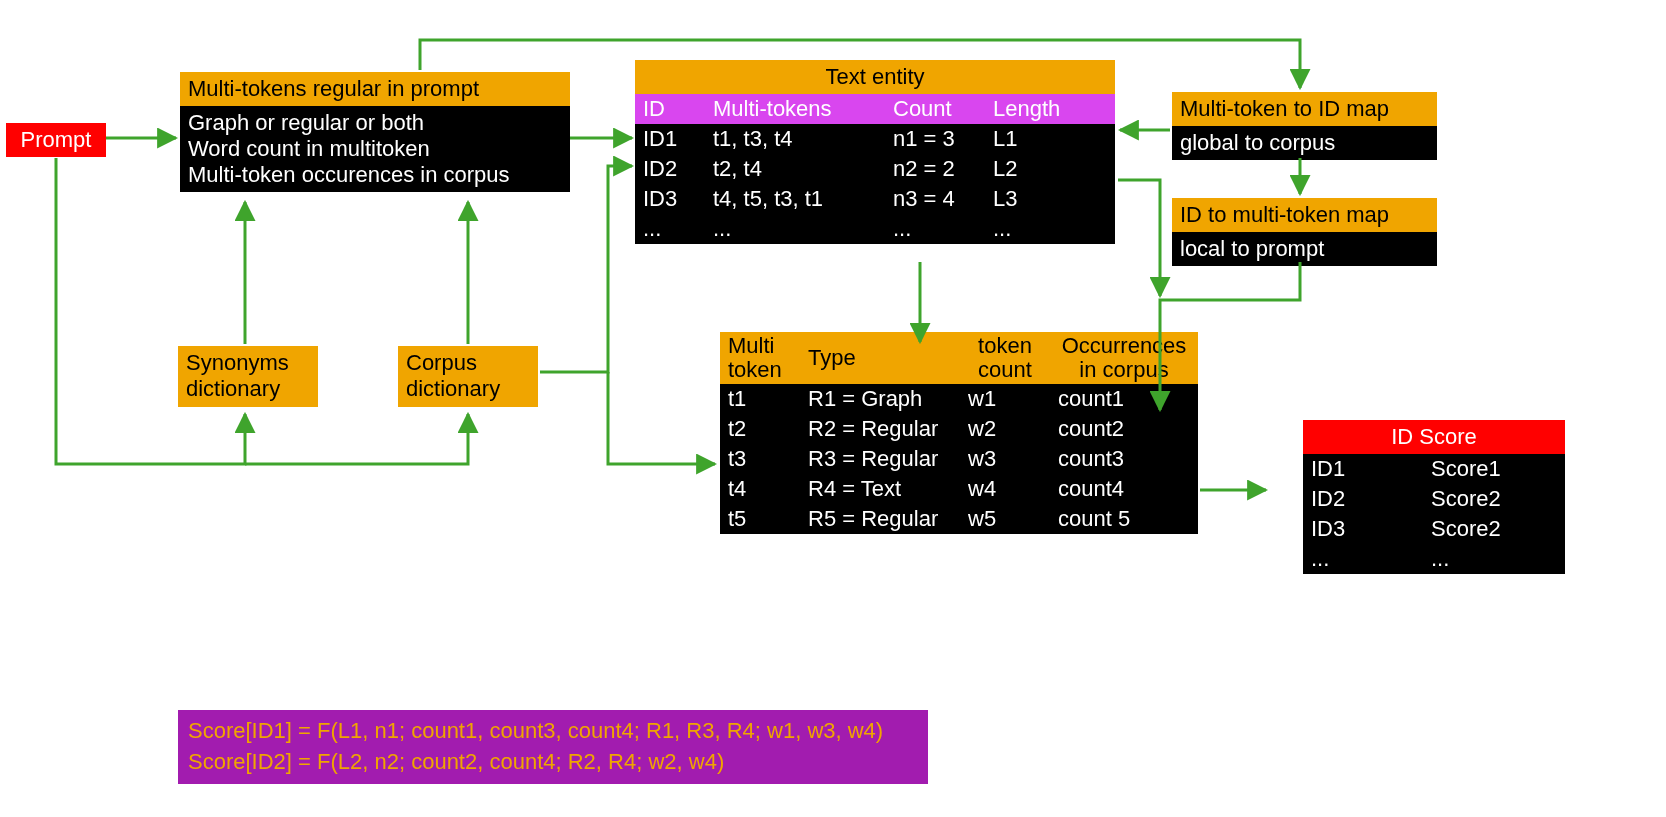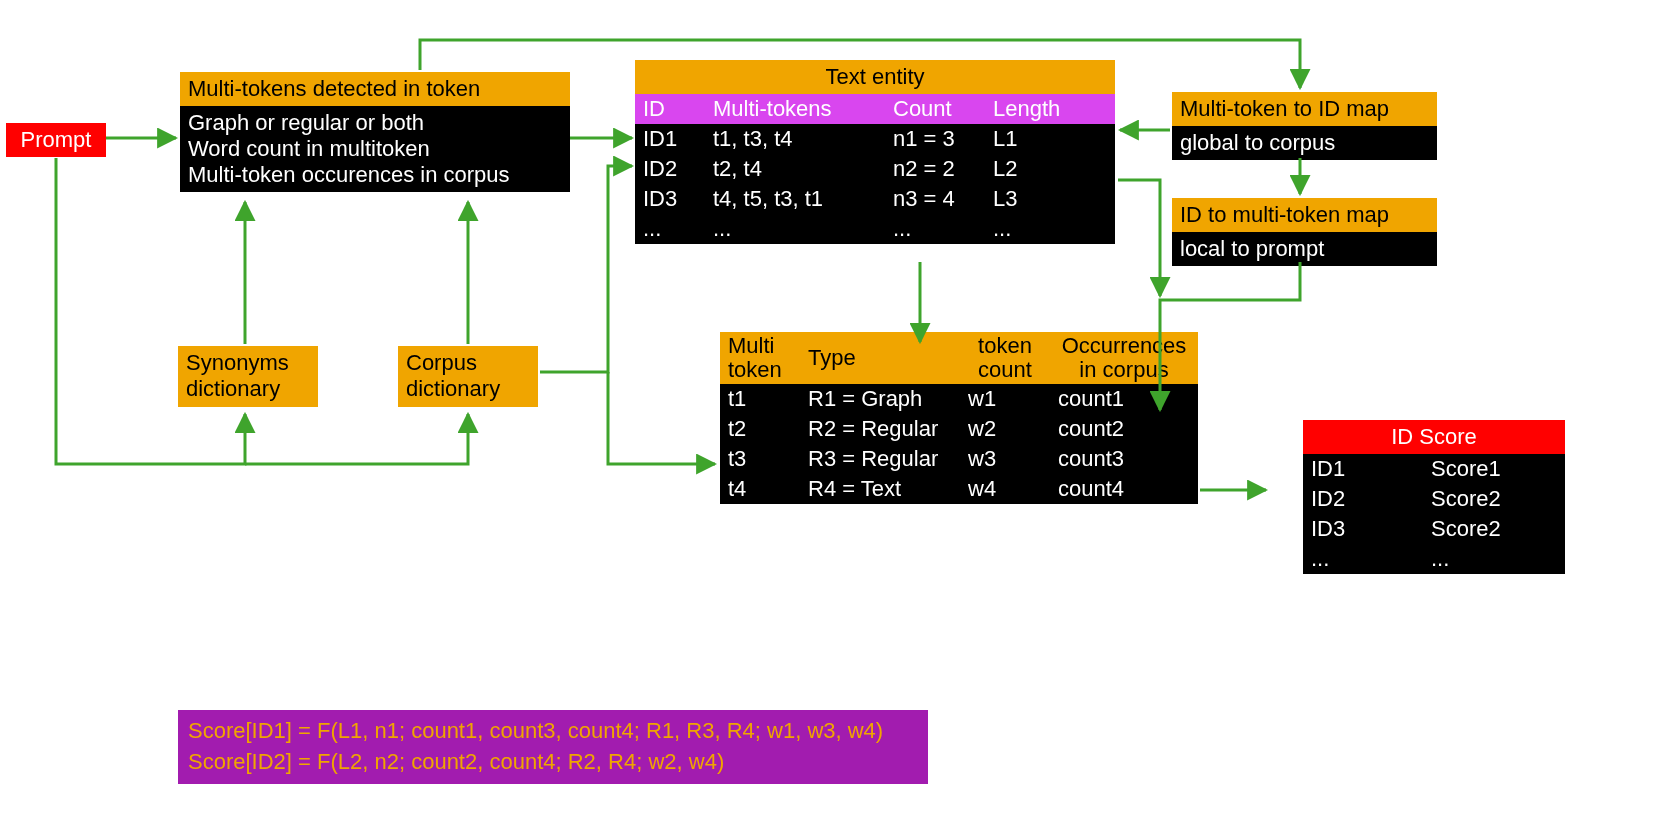--- a/index.html
+++ b/index.html
@@ -47,21 +47,21 @@
   svg.arrows { position:absolute; left:0; top:0; width:1666px; height:817px; pointer-events:none; }
 </style>
 </head>
 <body>
 
 <div class="box" style="left:6px; top:123px; width:100px;">
   <div class="hdr-red" style="color:#fff;">Prompt</div>
 </div>
 
 <div class="box" style="left:180px; top:72px; width:390px;">
-  <div class="hdr-orange">Multi-tokens detected in token</div>
+  <div class="hdr-orange">Multi-tokens regular in prompt</div>
   <div class="body-black">
     <div>Graph or regular or both</div>
     <div>Word count in multitoken</div>
     <div>Multi-token occurences in corpus</div>
   </div>
 </div>
 
 <div class="box hdr-orange" style="left:178px; top:346px; width:140px; line-height:1.2;">
   <div>Synonyms</div>
   <div>dictionary</div>
@@ -146,20 +146,26 @@
       <div class="td">t3</div>
       <div class="td">R3 = Regular</div>
       <div class="td">w3</div>
       <div class="td">count3</div>
     </div>
     <div class="tr">
       <div class="td">t4</div>
       <div class="td">R4 = Text</div>
       <div class="td">w4</div>
       <div class="td">count4</div>
+    </div>
+    <div class="tr">
+      <div class="td">t5</div>
+      <div class="td">R5 = Regular</div>
+      <div class="td">w5</div>
+      <div class="td">count 5</div>
     </div>
   </div>
 </div>
 
 <div class="box" style="left:1270px; top:420px; width:262px;margin-left:33px;">
   <div class="hdr-red" style="color:#fff;">ID Score</div>
   <div class="body-black tbl">
     <div class="tr">
       <div class="td" style="width:120px;">ID1</div>
       <div class="td">Score1</div>

